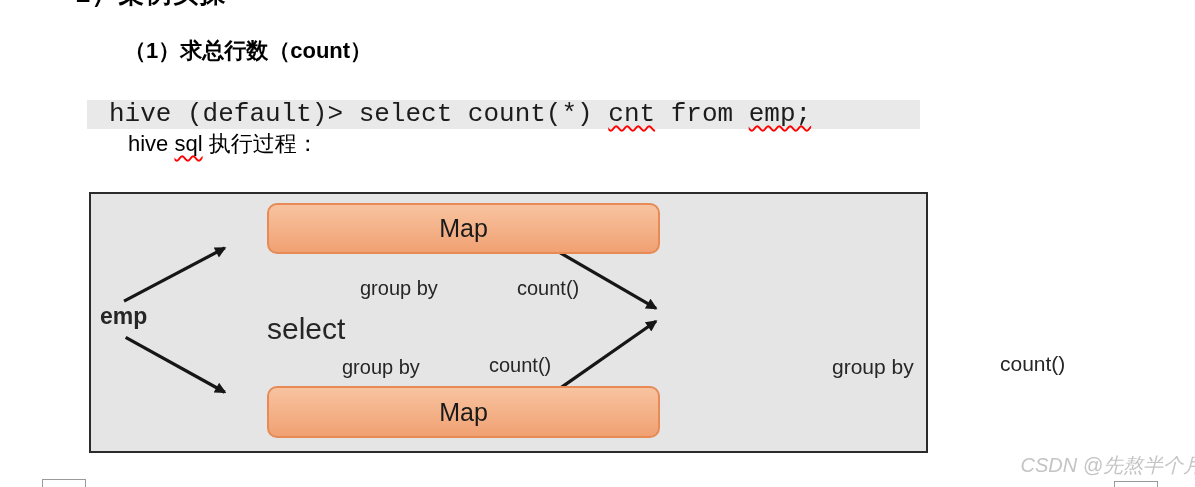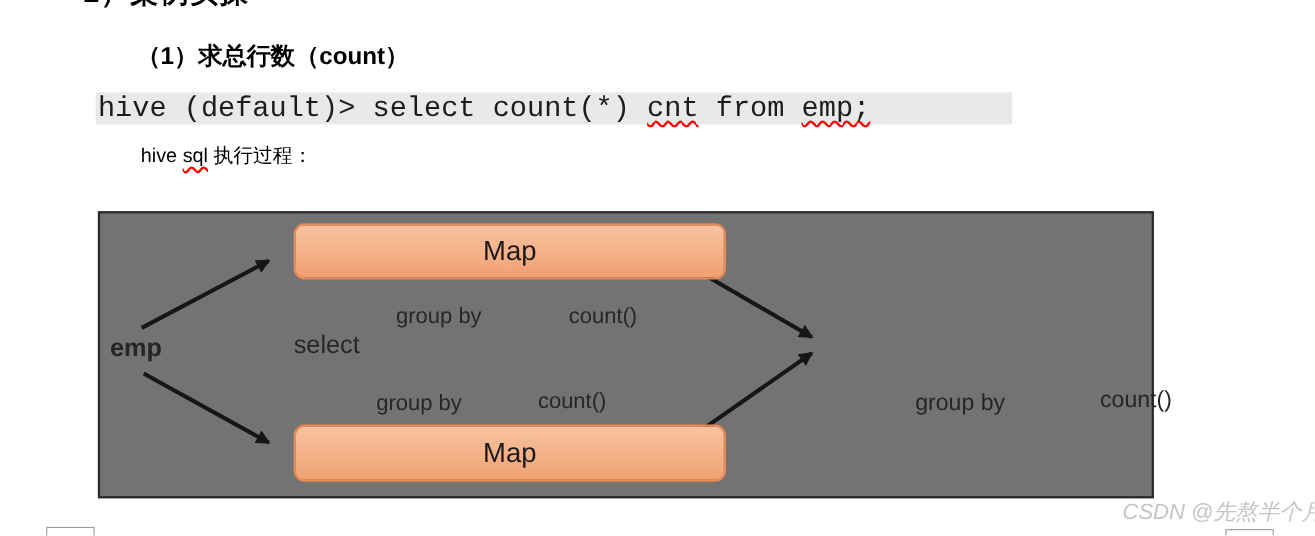--- a/index.html
+++ b/index.html
@@ -36,24 +36,25 @@
     font-size: 22px;
     font-weight: bold;
     color: #000000;
     white-space: nowrap;
   }
 
   
   .code-bar {
     position: absolute;
     left: 75px;
-    top: 84px;
+    top: 100px;
     width: 833px;
     height: 29px;
     background: var(--code-bg, #e9e9e9);
+    padding-left: 20px;
   }
   .code-text {
     font-family: "Liberation Mono", monospace;
     font-size: 26px;
     line-height: 29px;
     color: #1c1c1c;
     padding-left: 2px;
     white-space: nowrap;
   }
   .squiggle {
@@ -63,34 +64,34 @@
     text-decoration-thickness: 1.5px;
     text-underline-offset: 4px;
     text-decoration-skip-ink: none;
   }
 
   
   .process-label {
     position: absolute;
     left: 116px;
     top: 129px;
-    font-size: 18px;
+    font-size: 22px;
     color: #000000;
     white-space: nowrap;
   }
 
   
   .diagram {
     position: absolute;
     left: 77px;
     top: 192px;
-    width: 960px;
+    width: 839px;
     height: 261px;
     border: 2px solid #2b2b2b;
-    background: #737373;
+    background: #e5e5e5;
   }
   .arrow-layer {
     position: absolute;
     left: 0; top: 0;
     width: 100%; height: 100%;
     color: var(--arrow, #161616);
   }
   .node {
     position: absolute;
     border: 2px solid var(--node-border, #e78a56);
@@ -105,21 +106,21 @@
   .node-map-top    { left: 176px; top: 9px;   width: 393px; height: 51px; }
   .node-map-bottom { left: 176px; top: 192px; width: 393px; height: 52px; }
   .node-reduce     { left: 708px; top: 96px;  width: 313px; height: 52px; }
 
   .dlabel {
     position: absolute;
     color: #262626;
     white-space: nowrap;
   }
   .lbl-emp          { left: 9px;   top: 109px; font-size: 23px; font-weight: bold; }
-  .lbl-select       { left: 176px; top: 106px; font-size: 23px; }
+  .lbl-select       { left: 176px; top: 118px; font-size: 30px; }
   .lbl-gb-top       { left: 269px; top: 83px;  font-size: 20px; }
   .lbl-cnt-top      { left: 426px; top: 83px;  font-size: 20px; }
   .lbl-gb-bottom    { left: 251px; top: 162px; font-size: 20px; }
   .lbl-cnt-bottom   { left: 398px; top: 160px; font-size: 20px; }
   .lbl-gb-reduce    { left: 741px; top: 161px; font-size: 21px; }
   .lbl-cnt-reduce   { left: 909px; top: 158px; font-size: 21px; }
 
   
   .watermark {
     position: absolute;

